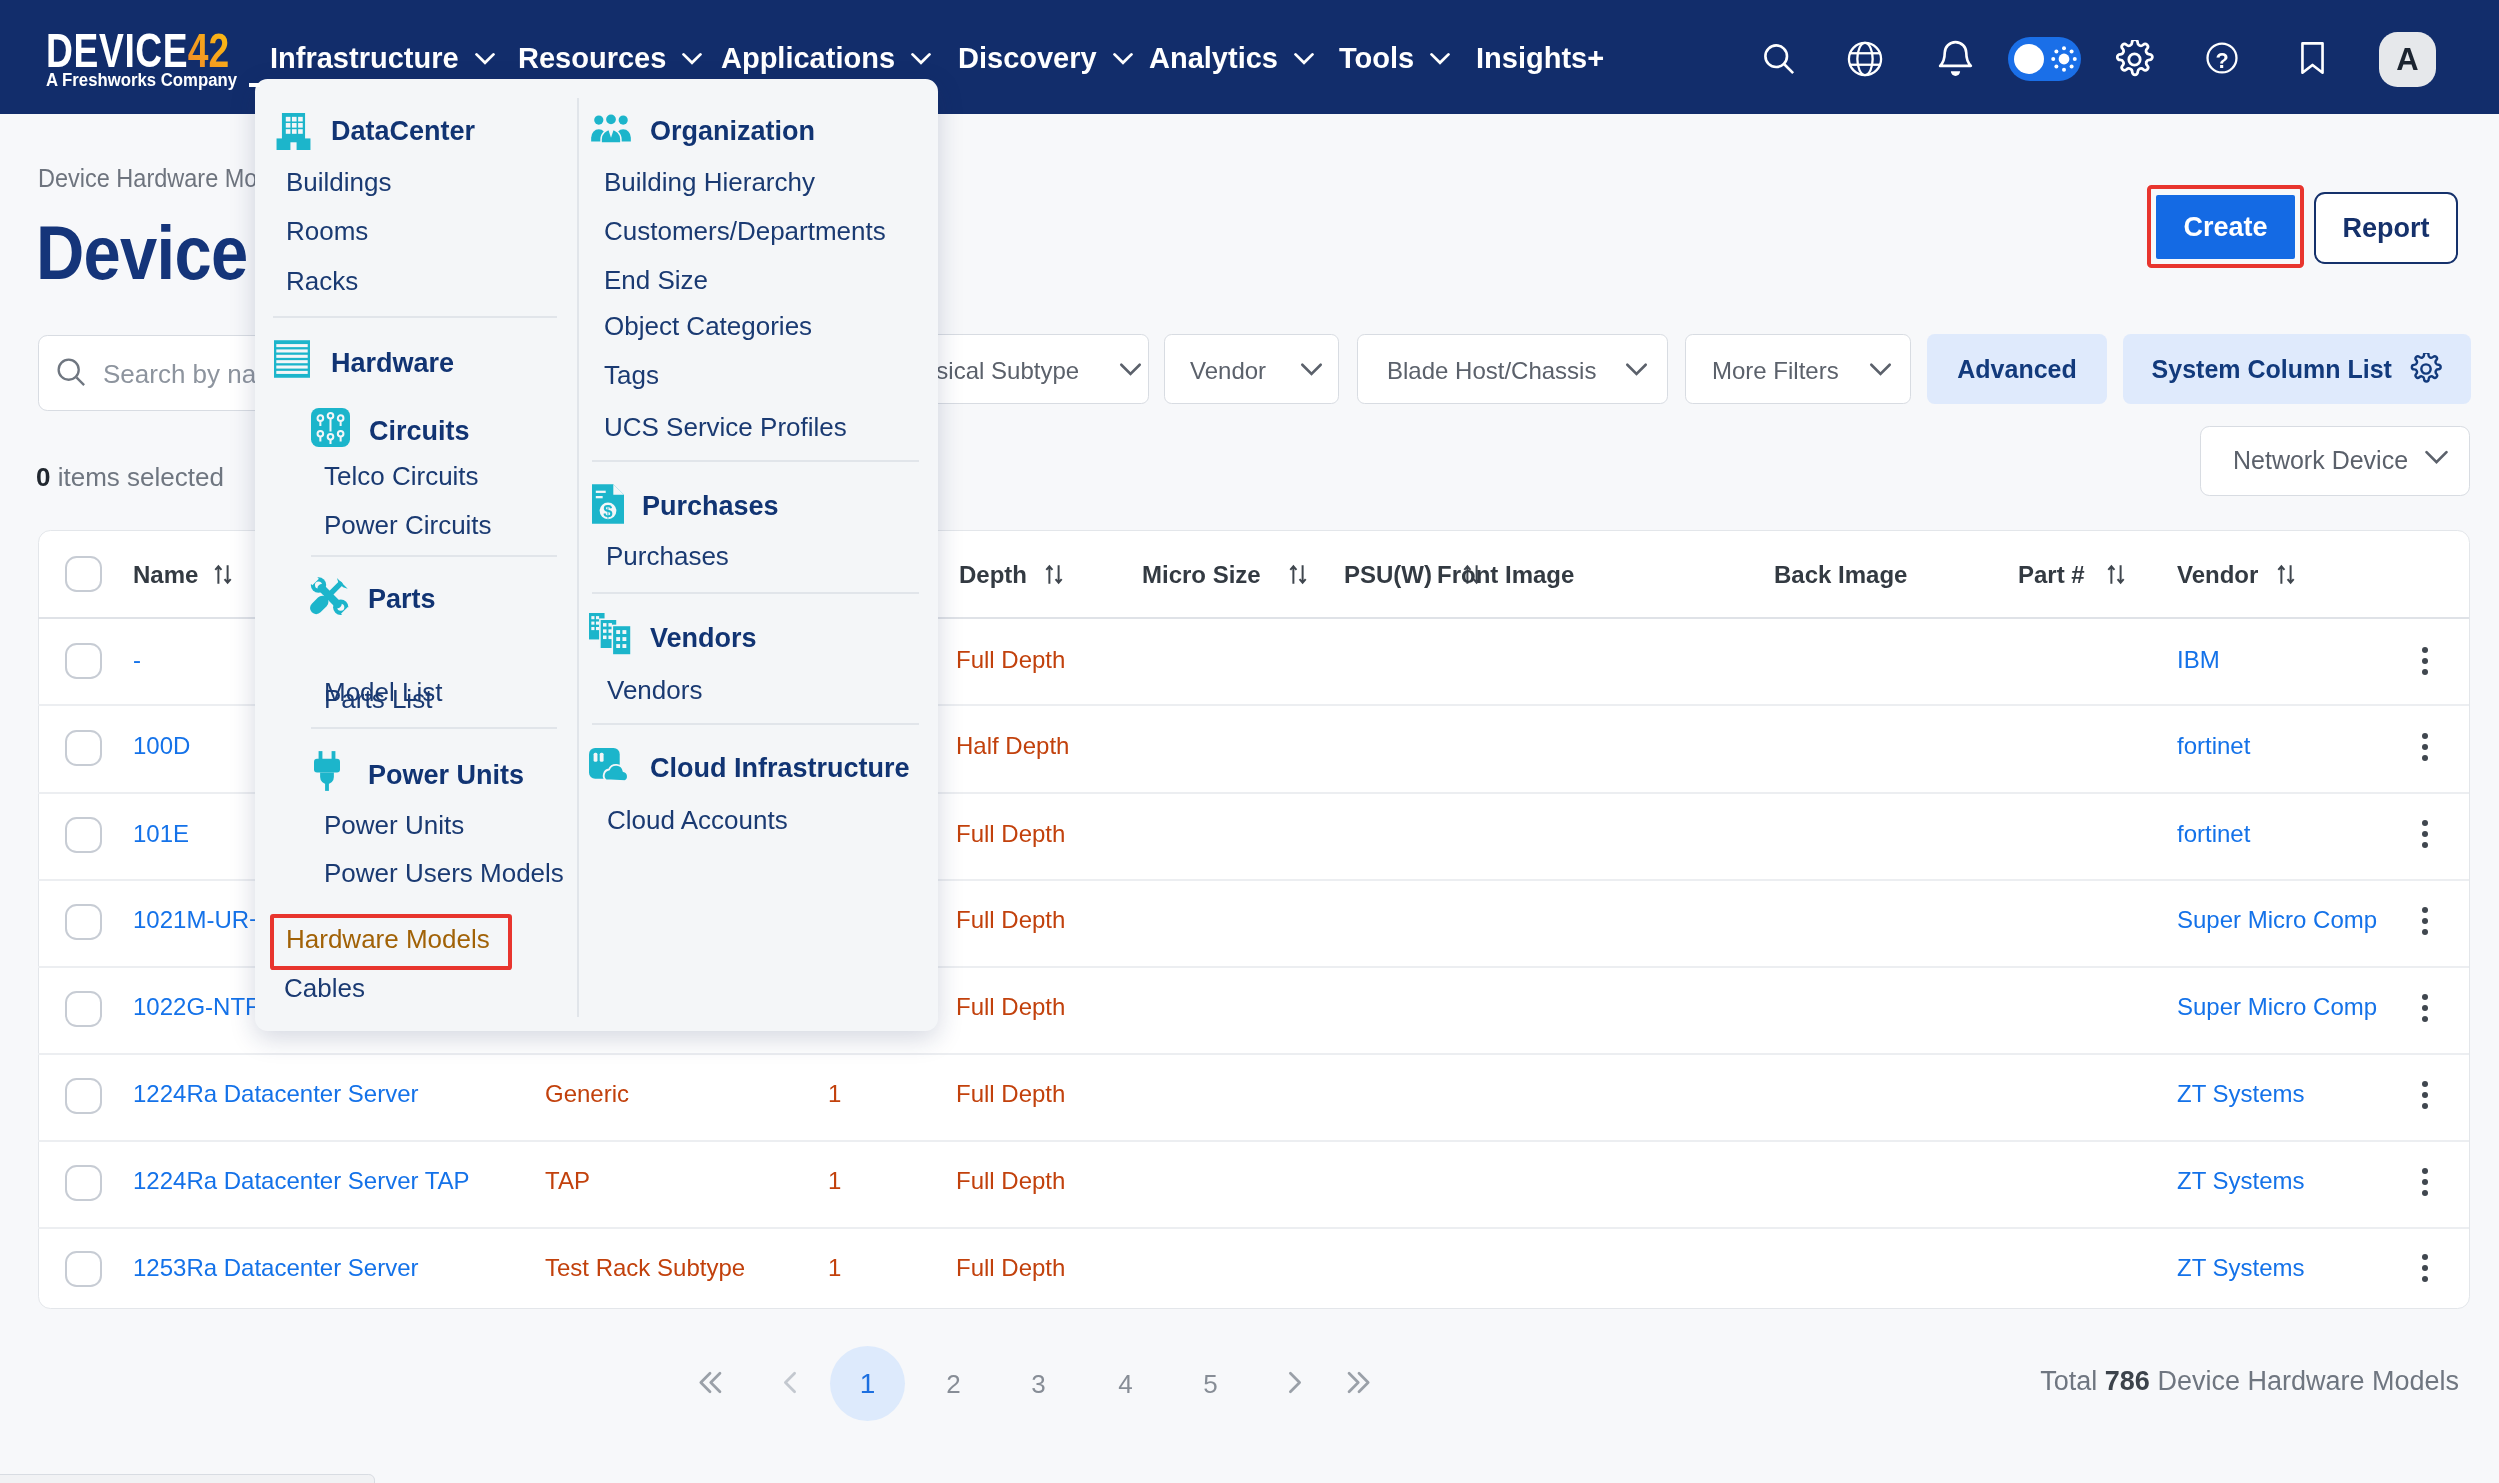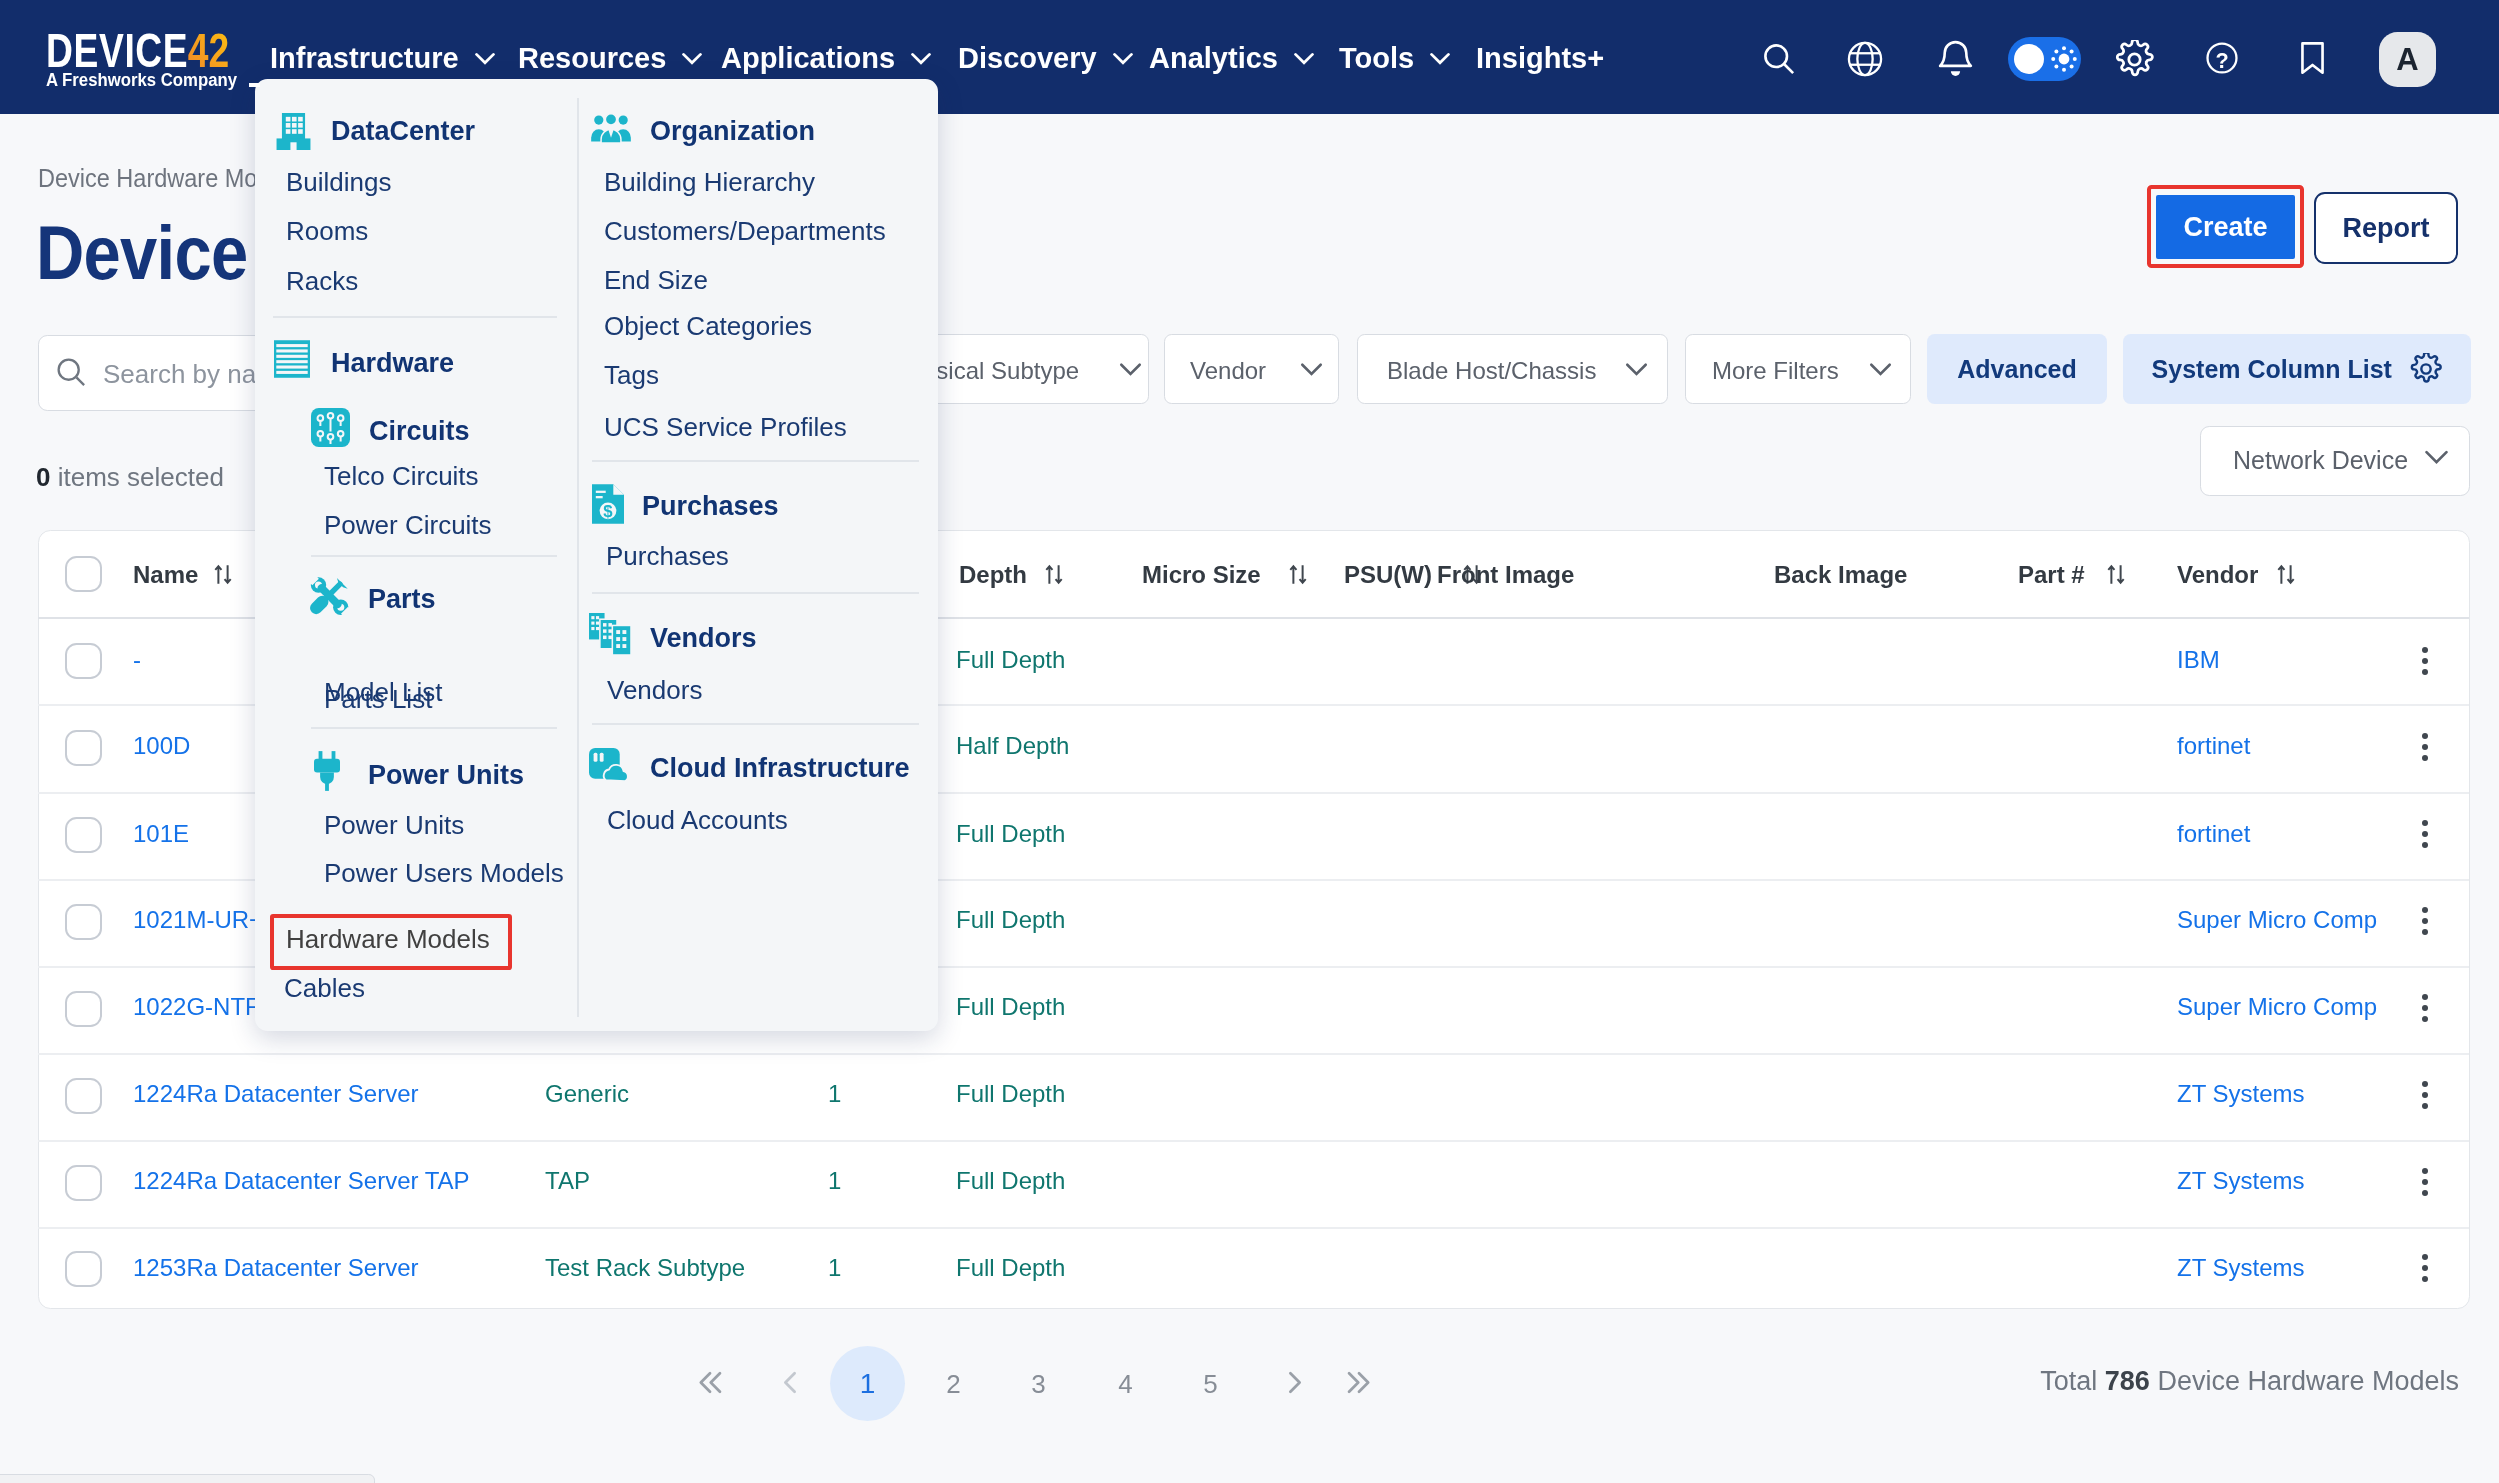--- a/index.html
+++ b/index.html
@@ -14,21 +14,21 @@
   .hline { height:1.5px; background:#e1e5ea; }
   .vline { width:1.5px; background:#e1e5ea; }
   .crumb { font-size:25px; color:#6e747e; transform:scaleX(0.94); transform-origin:0 0; white-space:nowrap;}
   .h1 { font-size:76px; font-weight:700; color:#15357a; letter-spacing:-0.8px; transform:scaleX(0.88); transform-origin:0 0; }
   .btn { border-radius:2px; font-size:25.5px; font-weight:700; display:flex; align-items:center; justify-content:center; }
   .fbox { height:70px; background:#fff; border:1.5px solid #d8dce2; border-radius:7.7px; top:334px; }
   .ftext { font-size:24px; color:#5b616b; white-space:nowrap; }
   .chip { height:70px; background:#dfeafc; border-radius:7.7px; top:334px; display:flex; align-items:center; justify-content:center; color:#123a7c; font-size:25px; font-weight:700; }
   .card { left:38px; top:530px; width:2432px; height:779px; background:#fff; border:1.5px solid #e3e6ea; border-radius:12.4px; }
   .th { font-size:24px; font-weight:700; color:#333a42; white-space:nowrap; }
-  .td { font-size:24px; color:#0f766e; white-space:nowrap; }
+  .td { font-size:24px; color:#c2410c; white-space:nowrap; }
   .tlink { font-size:24px; color:#1472e9; white-space:nowrap; }
   .cb { width:37px; height:36px; border:2.3px solid #c7ccd4; border-radius:11.6px; background:#fff; }
   .rowline { left:38px; width:2431px; height:1.5px; background:#eceef1; }
   .pg { font-size:26px; color:#878d96; }
   .kebab { width:6.2px; height:6.2px; border-radius:50%; background:#40474f; position:absolute; left:0;}
 </style>
 </head>
 <body>
 
 <div class="abs nav"></div>
@@ -368,21 +368,21 @@
 <rect x="6" y="0" width="5" height="12"></rect>
     <rect x="23" y="0" width="5" height="12"></rect>
 <rect x="0" y="10" width="34" height="18" rx="4"></rect>
 <path d="M8 28 h18 v6 a9 9 0 0 1 -18 0 z"></path>
 <rect x="14.5" y="38" width="5" height="14"></rect>
 </svg>
 <div class="abs mhdr" style="left:368px; top:760px; z-index:41;">Power Units</div>
 <div class="abs mitem" style="left:324px; top:810px; z-index:41;">Power Units</div>
 <div class="abs mitem" style="left:324px; top:858px; z-index:41;">Power Users Models</div>
 <div class="abs" style="left:270px; top:914px; width:242px; height:56px; border:4.6px solid #e8352e; border-radius:3.1px; z-index:41;"></div>
-<div class="abs mitem" style="left:286px; top:924px; z-index:41;color:#404040;">Hardware Models</div>
+<div class="abs mitem" style="left:286px; top:924px; z-index:41;color:#a16207;">Hardware Models</div>
 <div class="abs mitem" style="left:284px; top:973px; z-index:41;">Cables</div>
 <div class="abs vline" style="left:577px; top:98px; height:919px; z-index:41;"></div>
 <svg class="abs" style="left:591px; top:114px; z-index:41;" width="40" height="29" viewBox="0 0 52 38" fill="#1cb5cb">
 <circle cx="10" cy="8" r="6"></circle>
     <path d="M0 31 a10 11 0 0 1 20 0 v5 h-20 z"></path>
 <circle cx="42" cy="8" r="6"></circle>
     <path d="M32 31 a10 11 0 0 1 20 0 v5 h-20 z"></path>
 <circle cx="26" cy="7" r="7.4" stroke="#f4f6f8" stroke-width="2"></circle>
 <path d="M13 33 a13 13 0 0 1 26 0 v5 h-26 z" stroke="#f4f6f8" stroke-width="2"></path>
 <path d="M26 17 l-3 5 3 9 3 -9 z" fill="#f4f6f8"></path>

